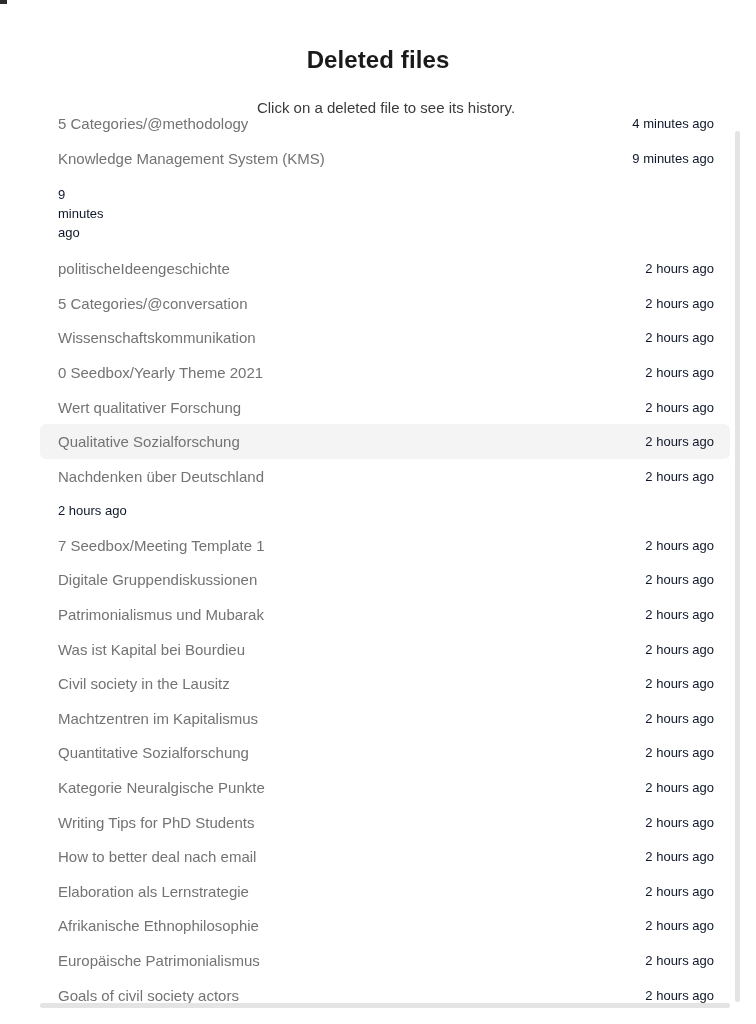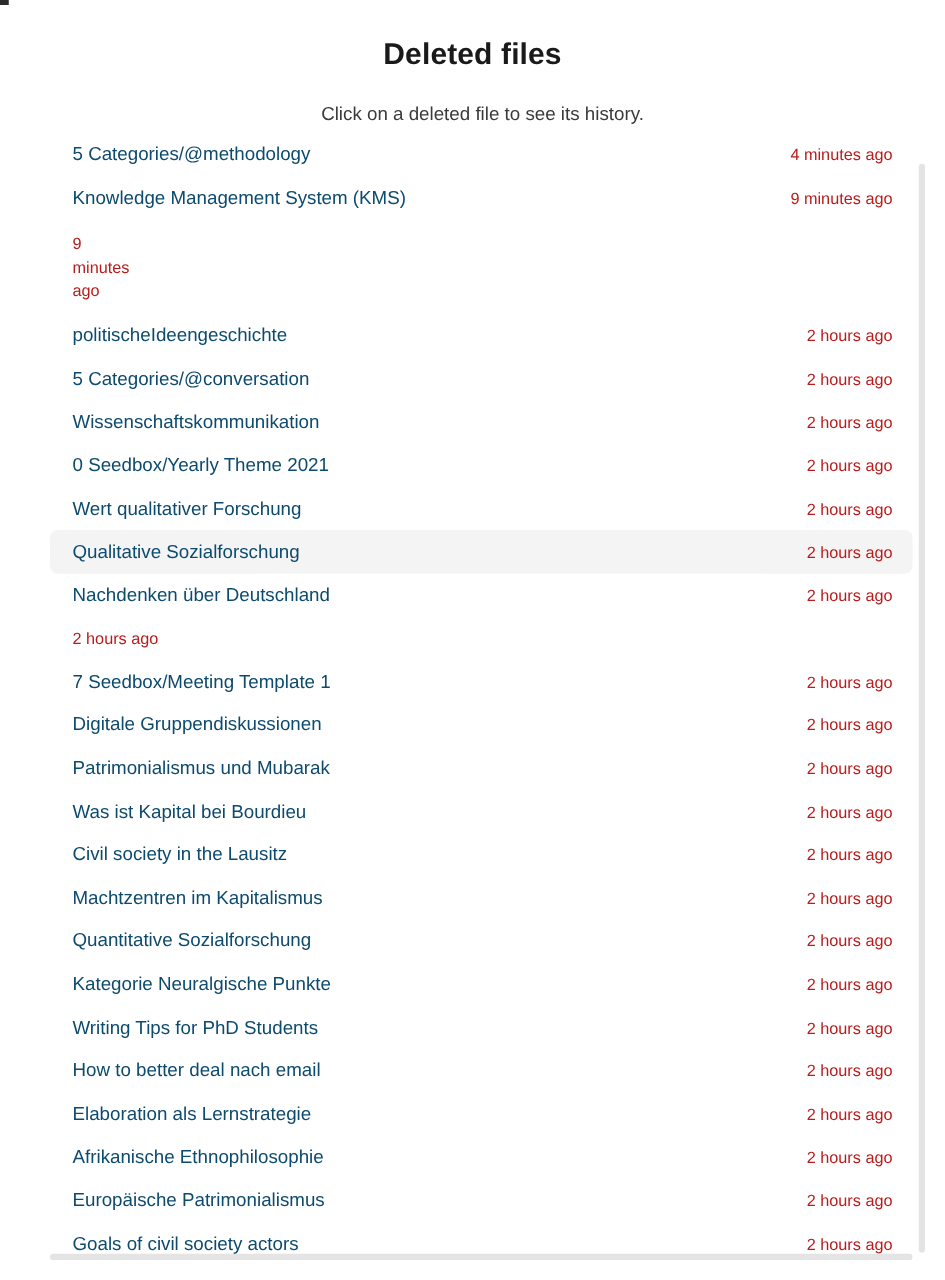--- a/index.html
+++ b/index.html
@@ -27,21 +27,21 @@
     position: absolute;
     left: 0;
     top: 0;
     width: 7px;
     height: 4px;
     background: #2b2b2b;
     z-index: 50;
   }
 
   .modal-header {
-    padding-top: 28px;
+    padding-top: 44px;
     text-align: center;
   }
 
   .modal-title {
     font-size: 24px;
     font-weight: bold;
     color: #1a1a1a;
     line-height: 32px;
     letter-spacing: 0.1px;
     margin: 0;
@@ -81,35 +81,35 @@
     column-gap: 14px;
   }
 
   .file-row.is-hovered {
     background: #f4f4f4;
   }
 
   .file-name {
     font-size: 15px;
     line-height: 15.6px;
-    color: #0c4a6e;
+    color: #737373;
     flex: 1 1 auto;
     min-width: 0;
     word-break: break-word;
     padding-top: 1px;
   }
 
   .file-row.two-line .file-name {
     line-height: 19px;
   }
 
   .file-time {
     font-size: 13px;
     line-height: 15.5px;
-    color: #b91c1c;
+    color: #0f172a;
     flex: 0 0 auto;
     text-align: right;
     white-space: nowrap;
     padding-top: 1px;
   }
 
   .file-row.two-line .file-time {
     width: 54px;
     text-align: left;
     white-space: normal;

